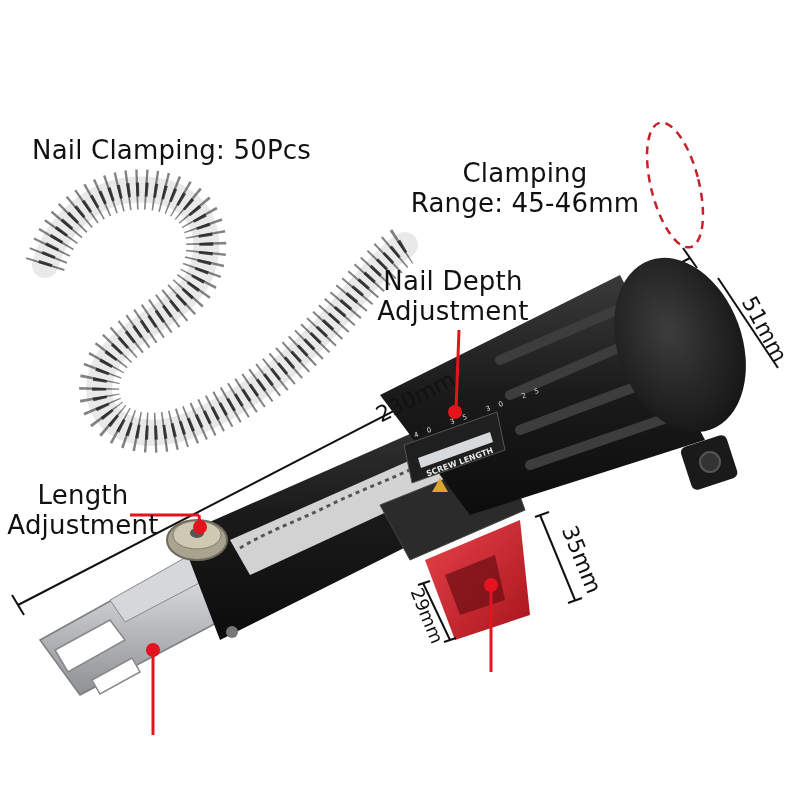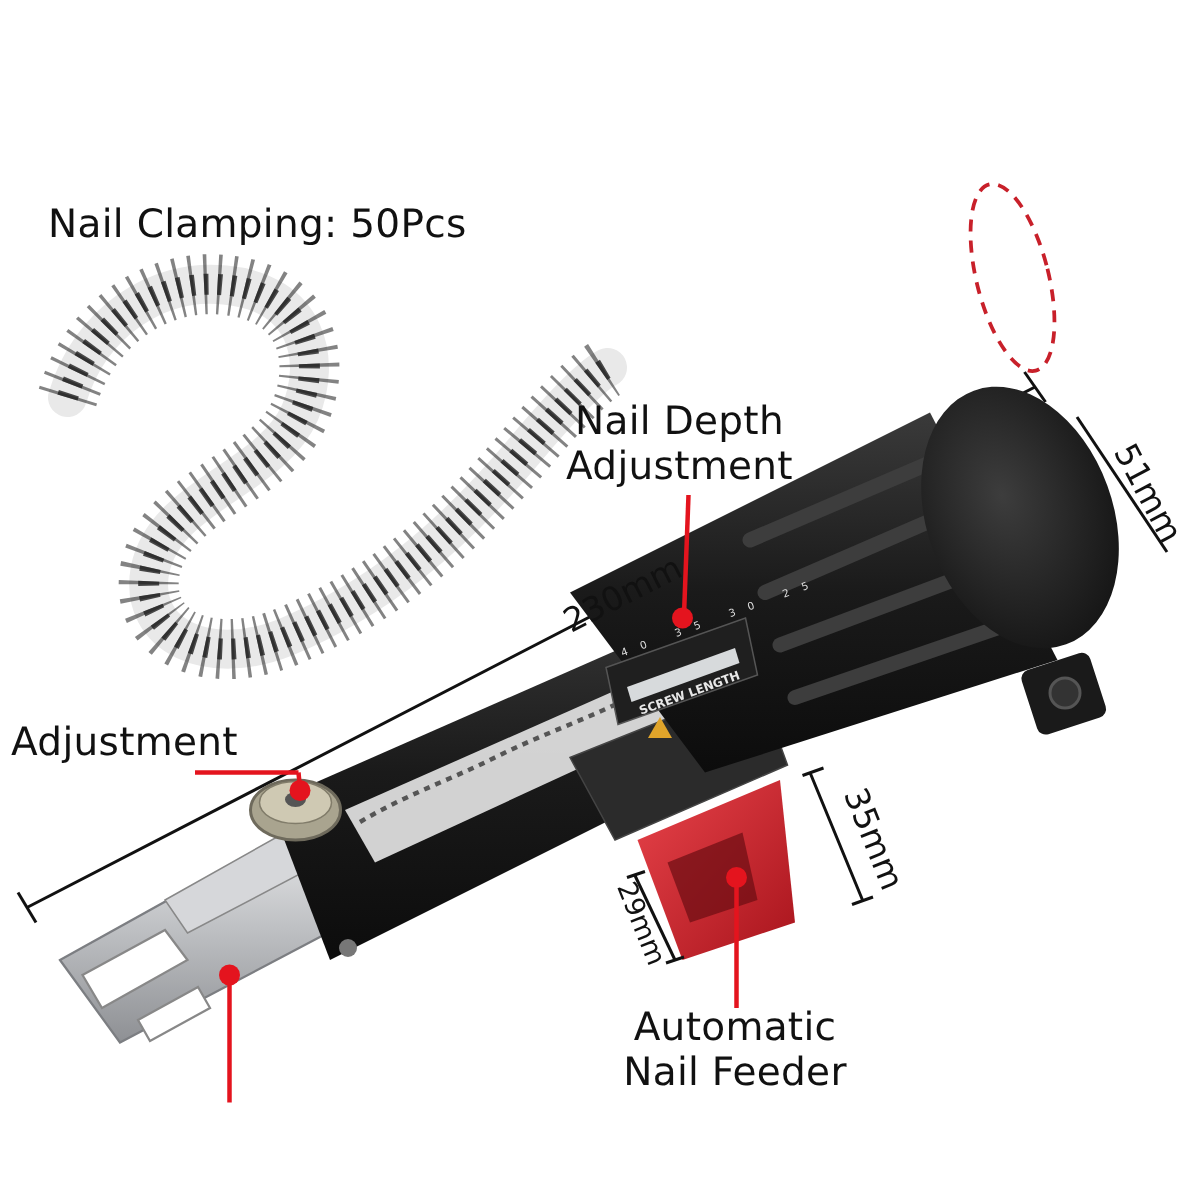--- a/index.html
+++ b/index.html
@@ -112,34 +112,35 @@
       <circle cx="491" cy="585" r="7" fill="#e4141e"></circle>
       <line x1="153" y1="650" x2="153" y2="735" stroke="#e4141e" stroke-width="3"></line>
       <circle cx="153" cy="650" r="7" fill="#e4141e"></circle>
     </g>
   </svg>
 
   <div class="label" style="left:32px;top:135px;">
     <div>Nail Clamping: 50Pcs</div>
   </div>
 
+  <div class="label" style="left:400px;top:158px;width:250px;">
+    <div>Clamping</div>
+    <div>Range: 45-46mm</div>
+  </div>
 
   <div class="label" style="left:363px;top:266px;width:180px;">
     <div>Nail Depth</div>
     <div>Adjustment</div>
   </div>
 
   <div class="label" style="left:2px;top:480px;width:162px;">
+    <div>Length</div>
     <div>Adjustment</div>
   </div>
 
-  <div class="label" style="left:405px;top:670px;width:170px;">
-    <div>Automatic</div>
-    <div>Nail Feeder</div>
-  </div>
 
 
   <div class="dim" style="left:372px;top:405px;transform:rotate(-27deg);">230mm</div>
   <div class="dim" style="left:759px;top:292px;transform:rotate(62deg);">51mm</div>
   <div class="dim" style="left:580px;top:522px;transform:rotate(68deg);">35mm</div>
   <div class="dim" style="left:426px;top:585px;transform:rotate(68deg);font-size:18px;">29mm</div>
 
   <div style="position:absolute;left:413px;top:432px;transform:rotate(-20deg);transform-origin:left top;font-size:7px;color:#ddd;letter-spacing:9px;white-space:nowrap;">
     <span>40</span>
     <span>35</span>

